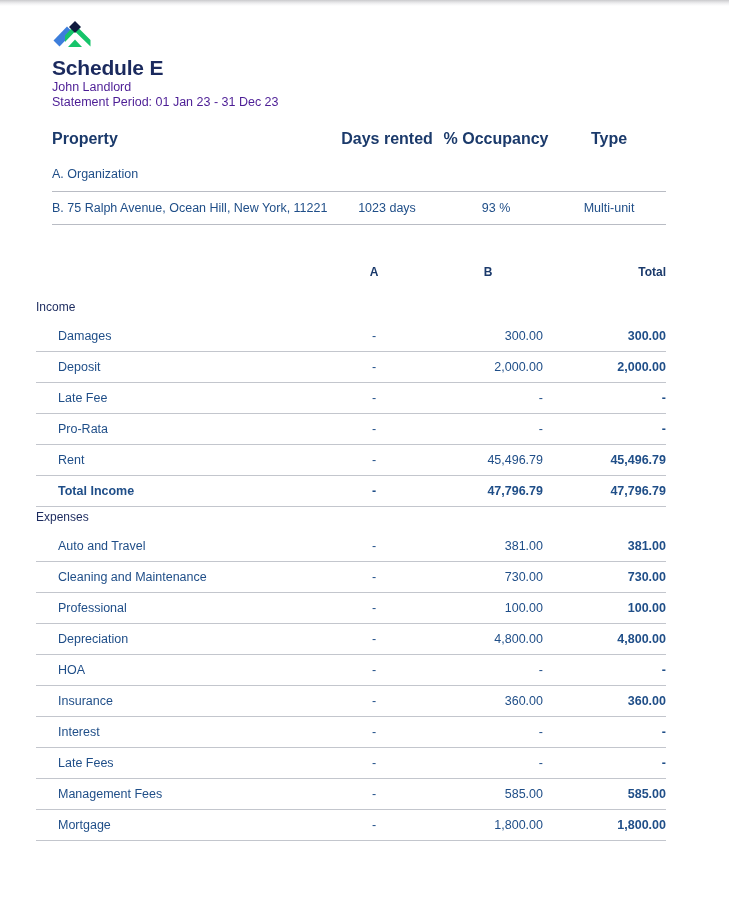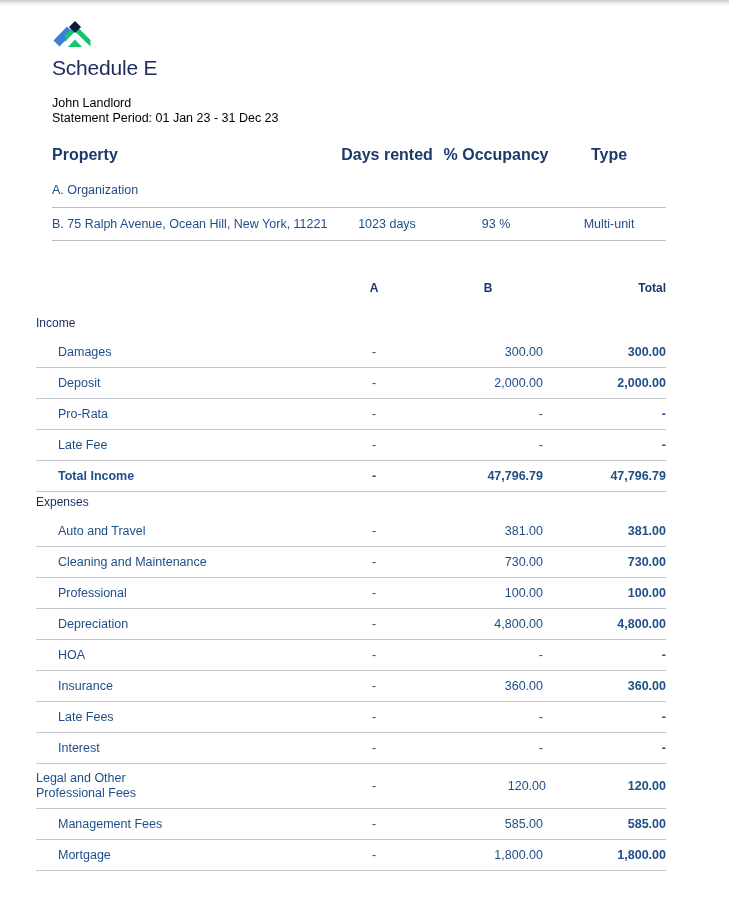--- a/index.html
+++ b/index.html
@@ -45,30 +45,30 @@
     margin-left: 16px;
     margin-top: 4px;
   }
   .logo svg { display: block; }
 
   
   .doc-title {
     margin-left: 16px;
     margin-top: 6px;
     font-size: 21px;
-    font-weight: normal;
+    font-weight: bold;
     color: #1b2a5e;
     letter-spacing: -0.2px;
   }
   .meta {
     margin-left: 16px;
-    margin-top: 16px;
+    margin-top: 0;
     font-size: 12.5px;
     line-height: 15px;
-    color: #000000;
+    color: #4c1d95;
     font-weight: 400;
   }
 
   
   .prop-table {
     margin-left: 16px;
     margin-top: 14px;
     width: 614px;
     border-collapse: collapse;
   }
@@ -243,30 +243,36 @@
             <td class="b">300.00</td>
             <td class="total">300.00</td>
           </tr>
           <tr class="row">
             <td class="label">Deposit</td>
             <td class="a">-</td>
             <td class="b">2,000.00</td>
             <td class="total">2,000.00</td>
           </tr>
           <tr class="row">
+            <td class="label">Late Fee</td>
+            <td class="a">-</td>
+            <td class="b">-</td>
+            <td class="total">-</td>
+          </tr>
+          <tr class="row">
             <td class="label">Pro-Rata</td>
             <td class="a">-</td>
             <td class="b">-</td>
             <td class="total">-</td>
           </tr>
           <tr class="row">
-            <td class="label">Late Fee</td>
-            <td class="a">-</td>
-            <td class="b">-</td>
-            <td class="total">-</td>
+            <td class="label">Rent</td>
+            <td class="a">-</td>
+            <td class="b">45,496.79</td>
+            <td class="total">45,496.79</td>
           </tr>
           <tr class="row bold">
             <td class="label">Total Income</td>
             <td class="a">-</td>
             <td class="b">47,796.79</td>
             <td class="total">47,796.79</td>
           </tr>
           <tr class="section-head">
             <td colspan="4">Expenses</td>
           </tr>
@@ -300,36 +306,30 @@
             <td class="b">-</td>
             <td class="total">-</td>
           </tr>
           <tr class="row">
             <td class="label">Insurance</td>
             <td class="a">-</td>
             <td class="b">360.00</td>
             <td class="total">360.00</td>
           </tr>
           <tr class="row">
+            <td class="label">Interest</td>
+            <td class="a">-</td>
+            <td class="b">-</td>
+            <td class="total">-</td>
+          </tr>
+          <tr class="row">
             <td class="label">Late Fees</td>
             <td class="a">-</td>
             <td class="b">-</td>
             <td class="total">-</td>
-          </tr>
-          <tr class="row">
-            <td class="label">Interest</td>
-            <td class="a">-</td>
-            <td class="b">-</td>
-            <td class="total">-</td>
-          </tr>
-          <tr class="row twoline">
-            <td class="label">Legal and Other<br>Professional Fees</td>
-            <td class="a">-</td>
-            <td class="b">120.00</td>
-            <td class="total">120.00</td>
           </tr>
           <tr class="row">
             <td class="label">Management Fees</td>
             <td class="a">-</td>
             <td class="b">585.00</td>
             <td class="total">585.00</td>
           </tr>
           <tr class="row">
             <td class="label">Mortgage</td>
             <td class="a">-</td>

